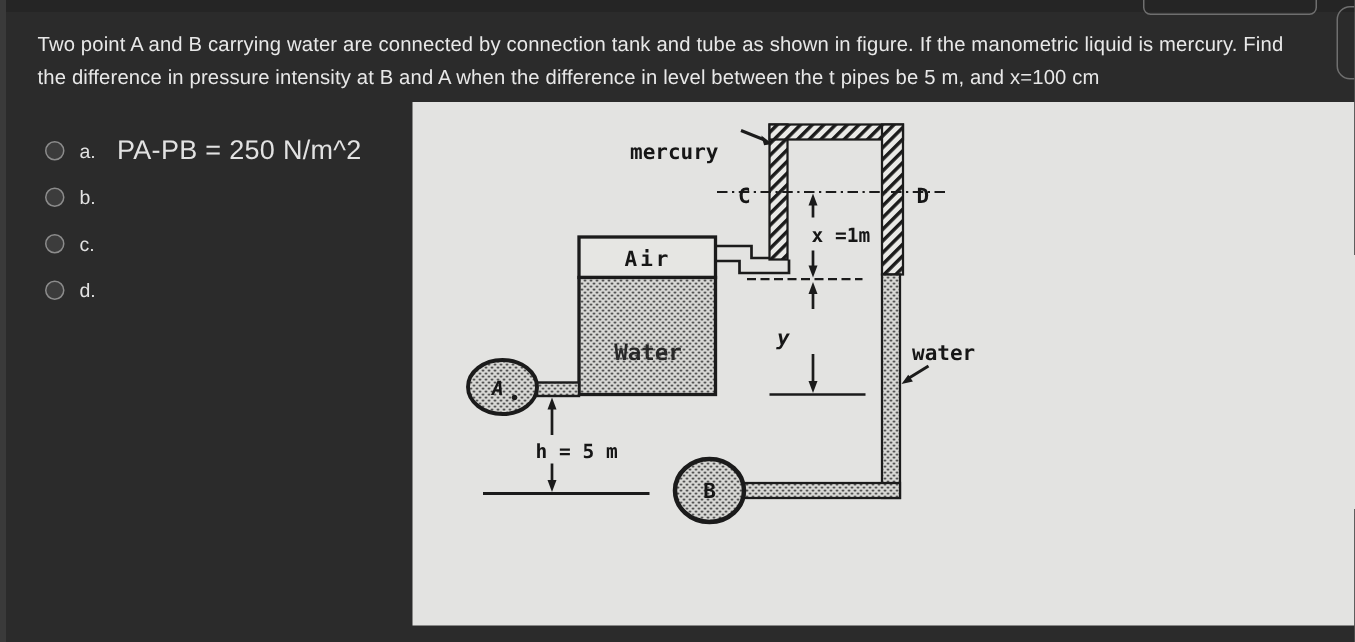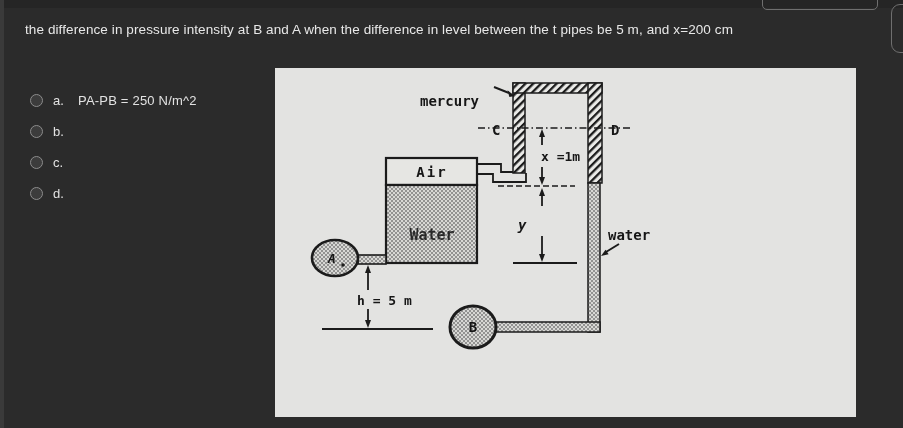--- a/index.html
+++ b/index.html
@@ -10,36 +10,37 @@
   .partial-box{position:absolute;border:1px solid #6f6f6f;background:transparent;}
   .partial-box.one{left:762px;top:-20px;width:114px;height:28px;border-radius:5px;}
   .partial-box.two{left:891px;top:4px;width:60px;height:47px;border-radius:9px;}
   .question{position:absolute;left:25px;top:19px;width:868px;color:#e8e8e8;
             font-size:13.5px;line-height:22px;letter-spacing:.1px;}
   .options{position:absolute;left:30px;top:88px;}
   .option{display:flex;align-items:center;height:24px;margin-bottom:7px;cursor:pointer;}
   .radio{box-sizing:border-box;width:13px;height:13px;border-radius:50%;
          border:1.5px solid #8c8c8c;background:#3c3c3c;margin-right:10px;flex:0 0 auto;}
   .opt-letter{color:#e2e2e2;font-size:13px;width:18px;}
-  .opt-text{color:#e2e2e2;font-size:13px;margin-left:7px;letter-spacing:.2px;}
-  .figure{position:absolute;left:275px;top:68px;width:581px;height:349px;background:#e3e3e1;}
+  .opt-text{color:#e2e2e2;font-size:18px;margin-left:7px;letter-spacing:.2px;}
+  .figure{position:absolute;left:275px;top:68px;width:628px;height:349px;background:#e3e3e1;}
   .figure svg{position:absolute;left:0;top:0;}
   .fig-text{font-family:"DejaVu Sans Mono",monospace;font-weight:bold;fill:#161616;}
 </style>
 </head>
 <body>
 
 <div class="stage">
   <div class="top-edge"></div>
   <div class="left-edge"></div>
   <div class="partial-box one"></div>
   <div class="partial-box two"></div>
 
   <div class="question">
-    <div>the difference in pressure intensity at B and A when the difference in level between the t pipes be 5 m, and x=200 cm</div>
+    <div>Two point A and B carrying water are connected by connection tank and tube as shown in figure. If the manometric liquid is mercury. Find</div>
+    <div>the difference in pressure intensity at B and A when the difference in level between the t pipes be 5 m, and x=100 cm</div>
   </div>
 
   <div class="options">
     <div class="option">
       <span class="radio"></span>
       <span class="opt-letter">a.</span>
       <span class="opt-text">PA-PB = 250 N/m^2</span>
     </div>
     <div class="option">
       <span class="radio"></span>

